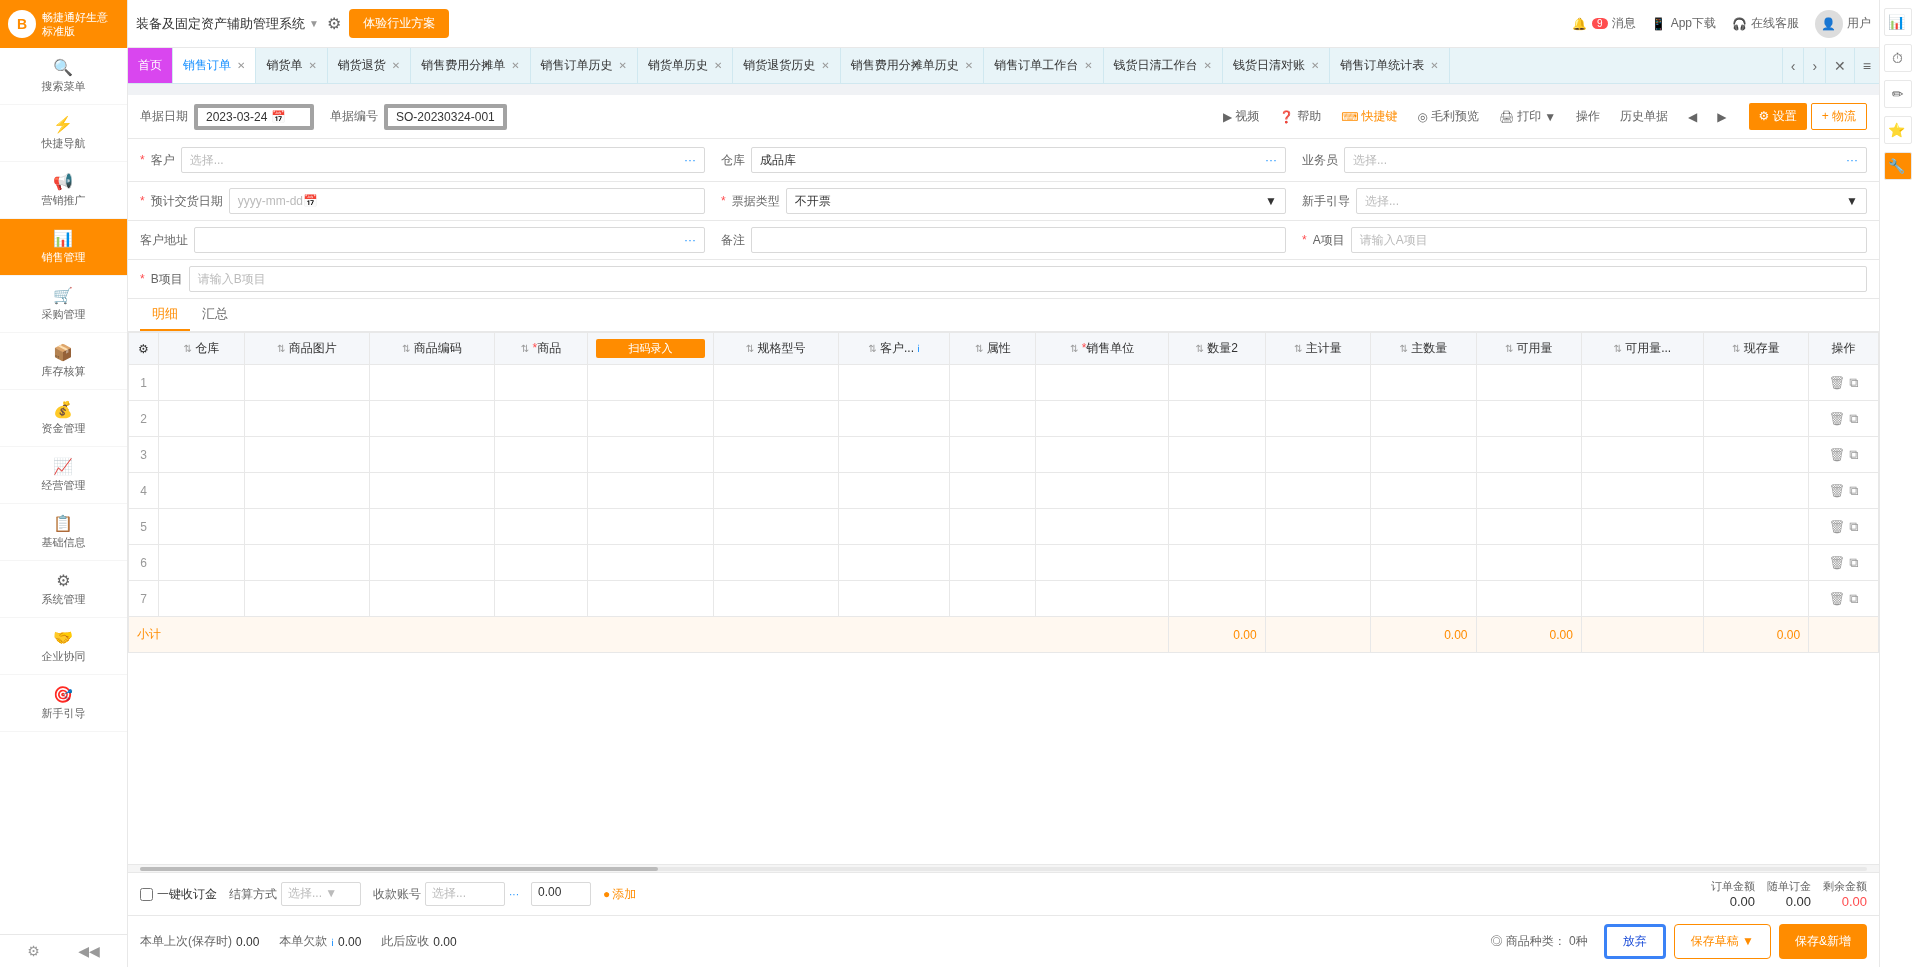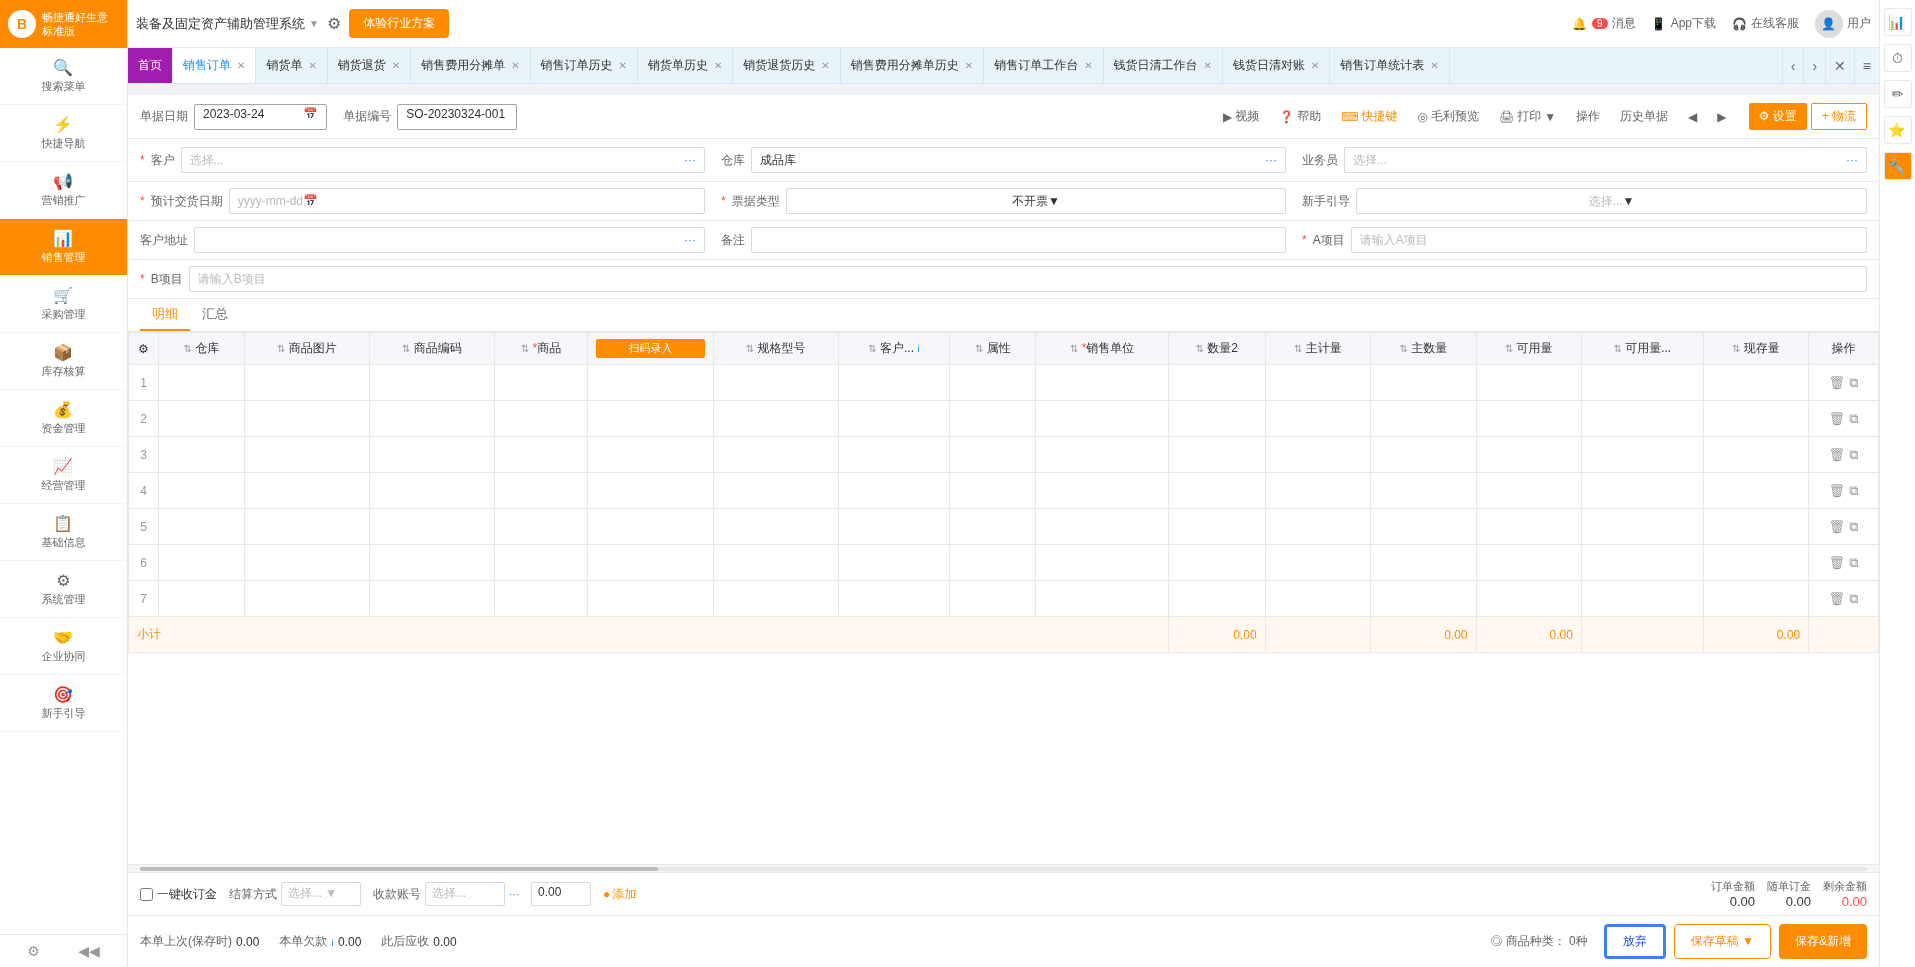--- a/index.html
+++ b/index.html
@@ -44,31 +44,31 @@
     .tab-close { color: #999; font-size: 10px; margin-left: 2px; }
     .tab-nav-btn { padding: 0 8px; color: #666; cursor: pointer; font-size: 14px; height: 36px; display: flex; align-items: center; background: #e8f4f8; border: none; border-left: 1px solid #d0e8f0; }
 
     
     .content { flex: 1; overflow: hidden; display: flex; flex-direction: column; background: #fff; margin-top: 11px; }
 
     
     .form-header { padding: 8px 12px; border-bottom: 1px solid #e8e8e8; display: flex; align-items: center; gap: 16px; flex-shrink: 0; }
     .form-field { display: flex; align-items: center; gap: 6px; }
     .form-label { color: #666; font-size: 12px; white-space: nowrap; }
-    .form-input-box { border: 1px solid #a3a3a3; border-radius: 2px; padding: 2px 8px; color: #333; font-size: 12px; min-width: 120px; height: 26px; display: flex; align-items: flex-start; gap: 35px; }
+    .form-input-box { border: 4px solid #a3a3a3; border-radius: 2px; padding: 2px 8px; color: #333; font-size: 12px; min-width: 120px; height: 26px; display: flex; align-items: flex-start; }
     .toolbar-right { margin-left: auto; display: flex; align-items: center; gap: 8px; }
     .toolbar-btn { display: flex; align-items: center; gap: 3px; color: #666; cursor: pointer; font-size: 12px; padding: 2px 6px; }
     .toolbar-btn.orange { color: #ff8c00; }
 
     
     .form-body { padding: 8px 12px; display: grid; grid-template-columns: 1fr 1fr 1fr; gap: 8px 16px; flex-shrink: 0; border-bottom: 1px solid #e8e8e8; }
     .form-row { display: flex; align-items: center; gap: 6px; }
     .form-row-input { border: 1px solid #d9d9d9; border-radius: 2px; padding: 3px 8px; color: #bbb; font-size: 12px; flex: 1; height: 26px; display: flex; align-items: center; }
     .form-row-input .dots { color: #1890ff; margin-left: auto; }
-    .select-input { border: 1px solid #d9d9d9; border-radius: 2px; padding: 3px 8px; color: #333; font-size: 12px; height: 26px; display: flex; align-items: center; justify-content: center; }
+    .select-input { border: 1px solid #d9d9d9; border-radius: 2px; padding: 3px 8px; color: #333; font-size: 12px; height: 26px; display: flex; align-items: center; justify-content: space-between; }
 
     
     .form-body2 { padding: 6px 12px; display: grid; grid-template-columns: 1fr 1fr 1fr; gap: 6px 16px; flex-shrink: 0; border-bottom: 1px solid #e8e8e8; }
 
     
     .form-addr-row { padding: 6px 12px; display: grid; grid-template-columns: 1fr 1fr 1fr; gap: 6px 16px; flex-shrink: 0; border-bottom: 1px solid #e8e8e8; }
 
     
     .form-bproject-row { padding: 6px 12px; flex-shrink: 0; border-bottom: 1px solid #e8e8e8; display: flex; align-items: center; gap: 6px; }
 
@@ -231,21 +231,21 @@
         </div>
         <div class="header-action">
           <div class="user-avatar">👤</div>
           <span>用户</span>
         </div>
       </div>
     </div>
 
     <div class="tab-bar">
       <div id="tab-bar-items" style="display: flex; align-items: center; overflow: hidden; flex: 1 1 0%;">
-          <div class="tab-item" style="background: #a21caf; color: rgb(255, 255, 255); font-family: Liberation Mono, monospace;">
+          <div class="tab-item" style="background: #d946ef; color: rgb(255, 255, 255); font-family: Liberation Mono, monospace;">
             <span>首页</span>
           </div>
           <div class="tab-item active">
             <span>销售订单</span>
             <span class="tab-close">✕</span>
           </div>
           <div class="tab-item">
             <span>销货单</span>
             <span class="tab-close">✕</span>
           </div>

